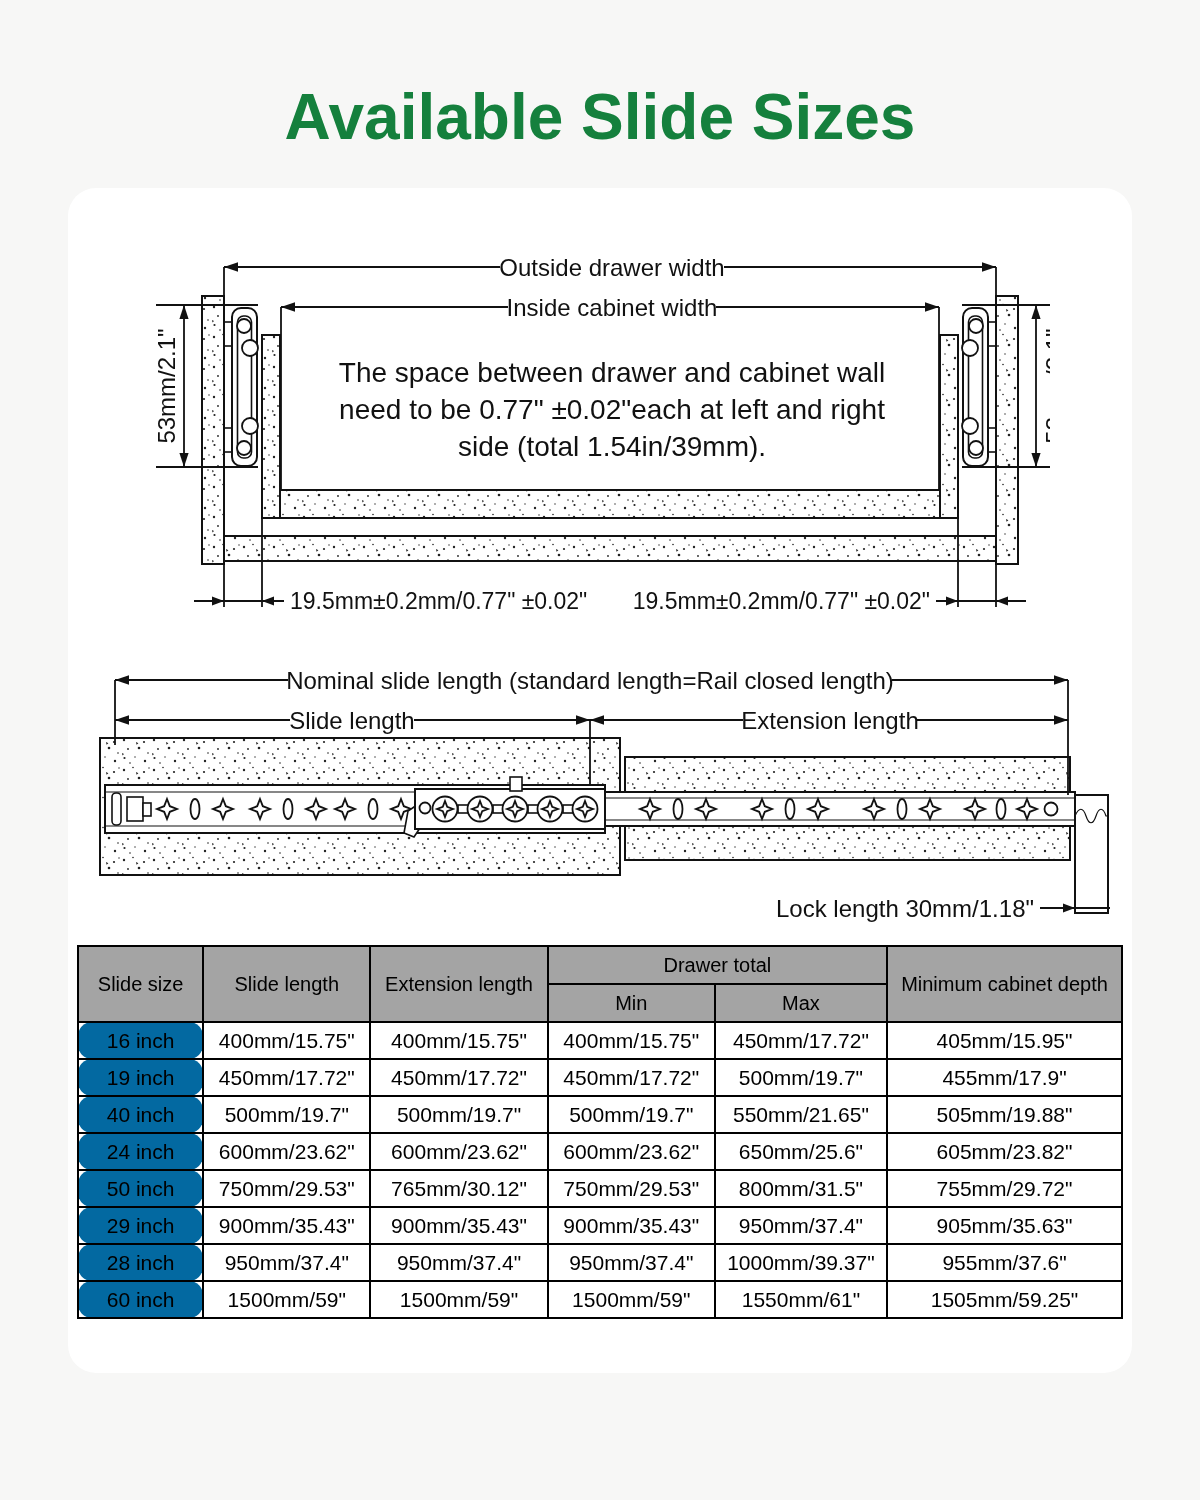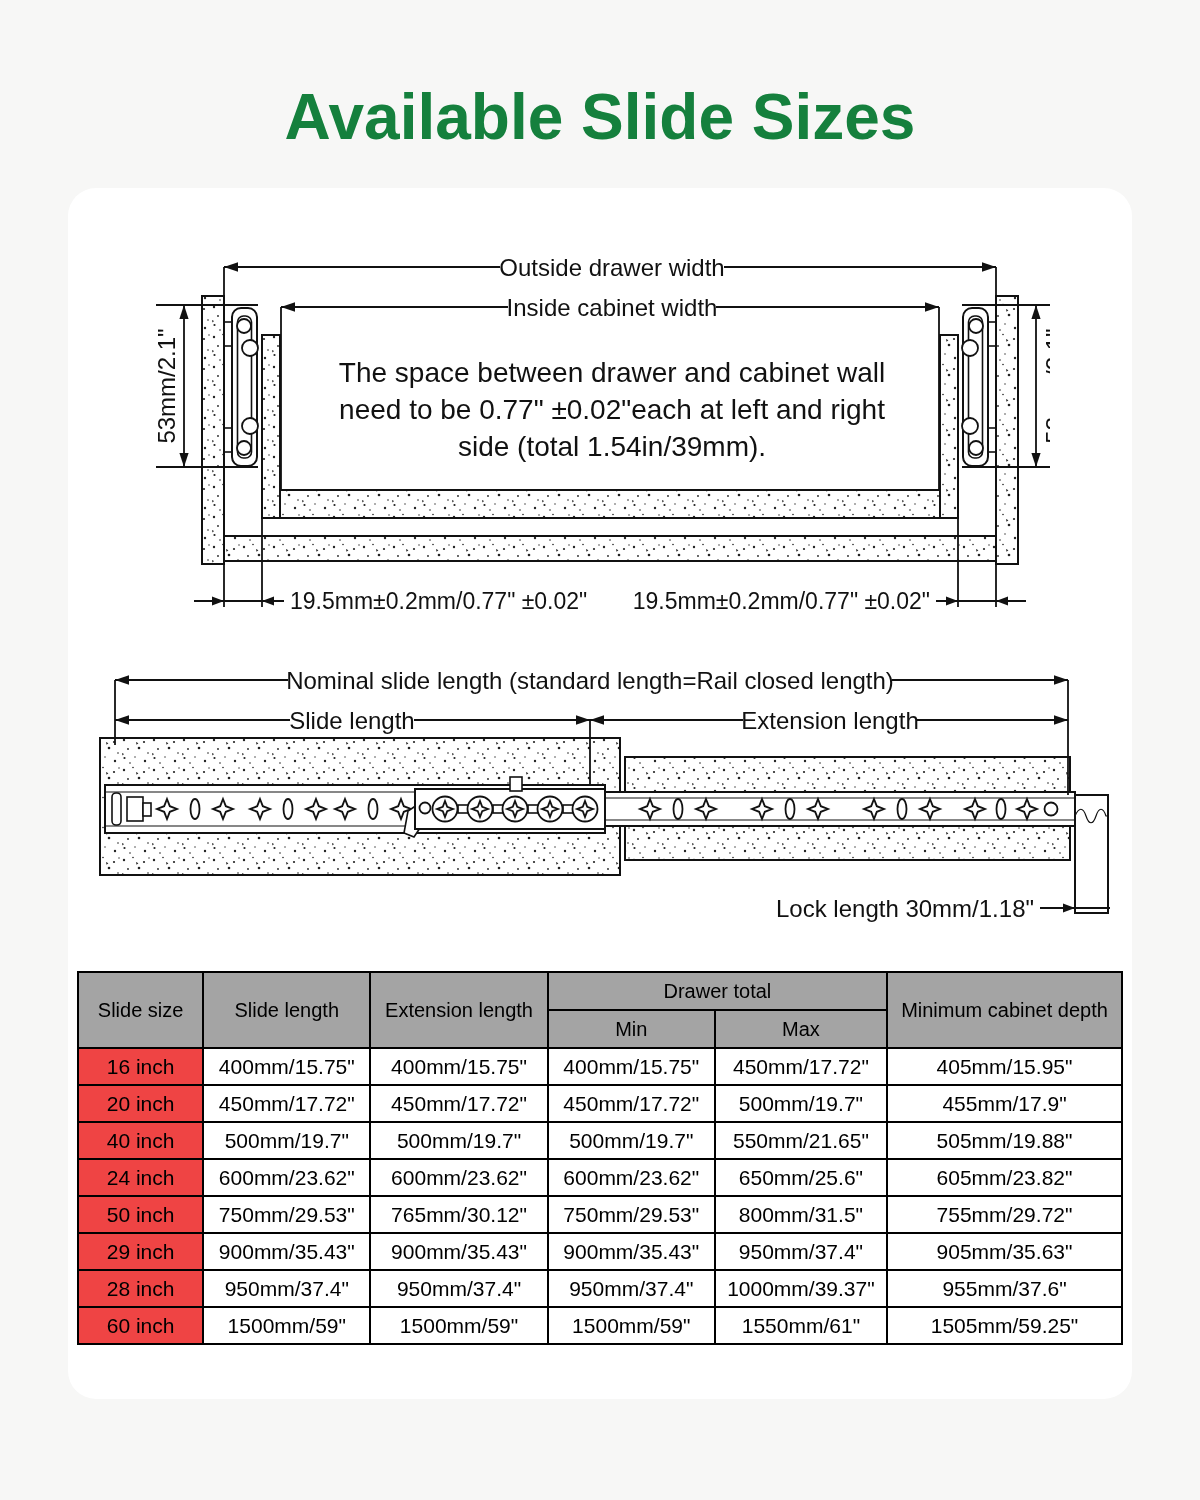--- a/index.html
+++ b/index.html
@@ -30,32 +30,32 @@
   .thin { stroke:#111; stroke-width:1.2; fill:none; }
   .tri  { fill:#111; stroke:none; }
   .board { fill:url(#speck); stroke:#111; stroke-width:2; }
   .steel { fill:#FFFFFF; stroke:#111; stroke-width:2; }
   .steel2{ fill:#FFFFFF; stroke:#111; stroke-width:1.6; }
   .hole  { fill:#FFFFFF; stroke:#111; stroke-width:1.8; }
   .gapbg { fill:#FFFFFF; stroke:none; }
 
   table.sizes {
     border-collapse:collapse; table-layout:fixed;
-    width:1046px; margin-top:26px;
+    width:1046px; 
   }
   table.sizes th, table.sizes td {
     border:2px solid #000; text-align:center;
     vertical-align:middle; padding:0; overflow:hidden;
   }
   table.sizes thead th {
     background:#A4A4A4; font-weight:normal;
     font-size:20px; height:36px; color:#000;
   }
   table.sizes td { font-size:21px; height:35px; background:#FFFFFF; color:#000; }
-  table.sizes td.rowlabel { background:#ef4444; }
+  table.sizes td.rowlabel { background:#0369a1;border-radius:14px; }
 </style>
 </head>
 <body>
 
 <h1 class="page-title">Available Slide Sizes</h1>
 
 <div class="card">
 
   <svg width="900" height="395" viewBox="0 0 900 395">
     <defs>
@@ -300,21 +300,21 @@
     <tbody>
       <tr>
         <td class="rowlabel">16 inch</td>
         <td>400mm/15.75"</td>
         <td>400mm/15.75"</td>
         <td>400mm/15.75"</td>
         <td>450mm/17.72"</td>
         <td>405mm/15.95"</td>
       </tr>
       <tr>
-        <td class="rowlabel">20 inch</td>
+        <td class="rowlabel">19 inch</td>
         <td>450mm/17.72"</td>
         <td>450mm/17.72"</td>
         <td>450mm/17.72"</td>
         <td>500mm/19.7"</td>
         <td>455mm/17.9"</td>
       </tr>
       <tr>
         <td class="rowlabel">40 inch</td>
         <td>500mm/19.7"</td>
         <td>500mm/19.7"</td>

